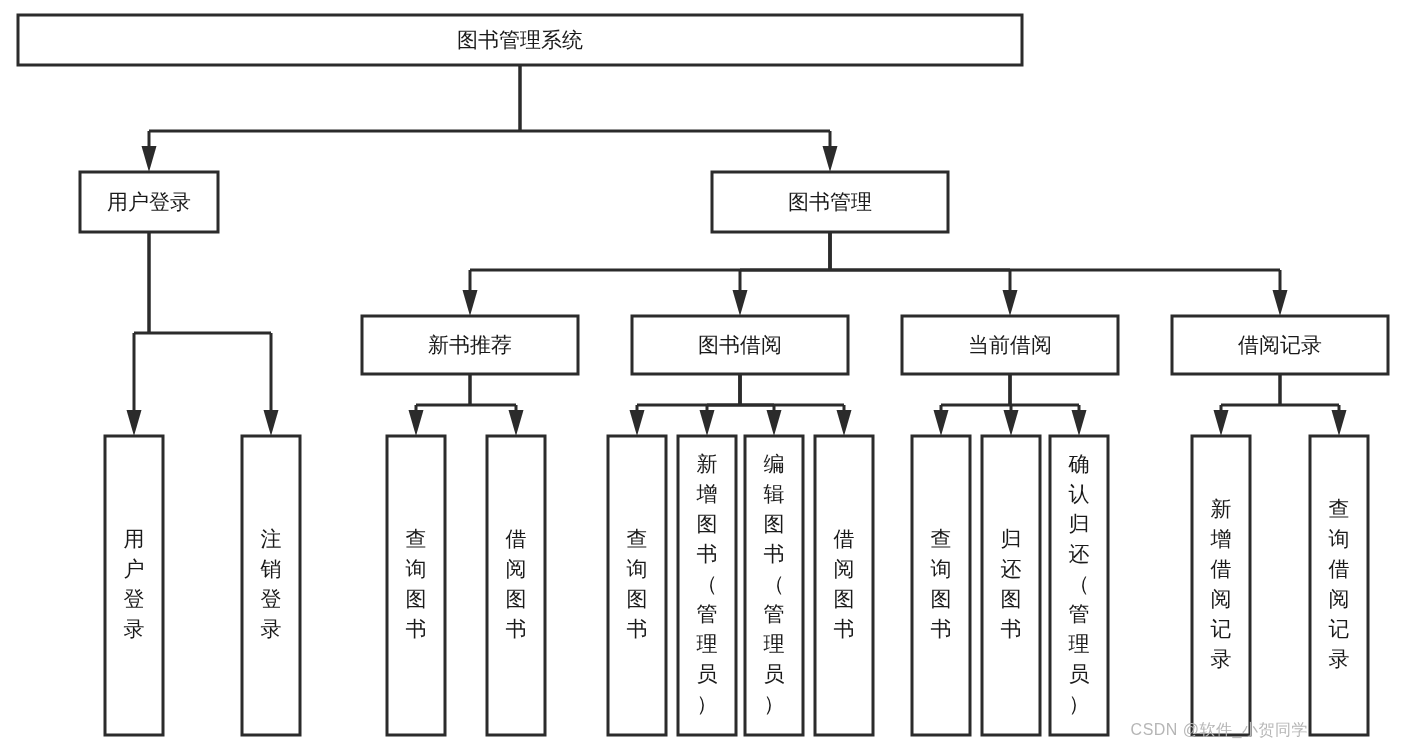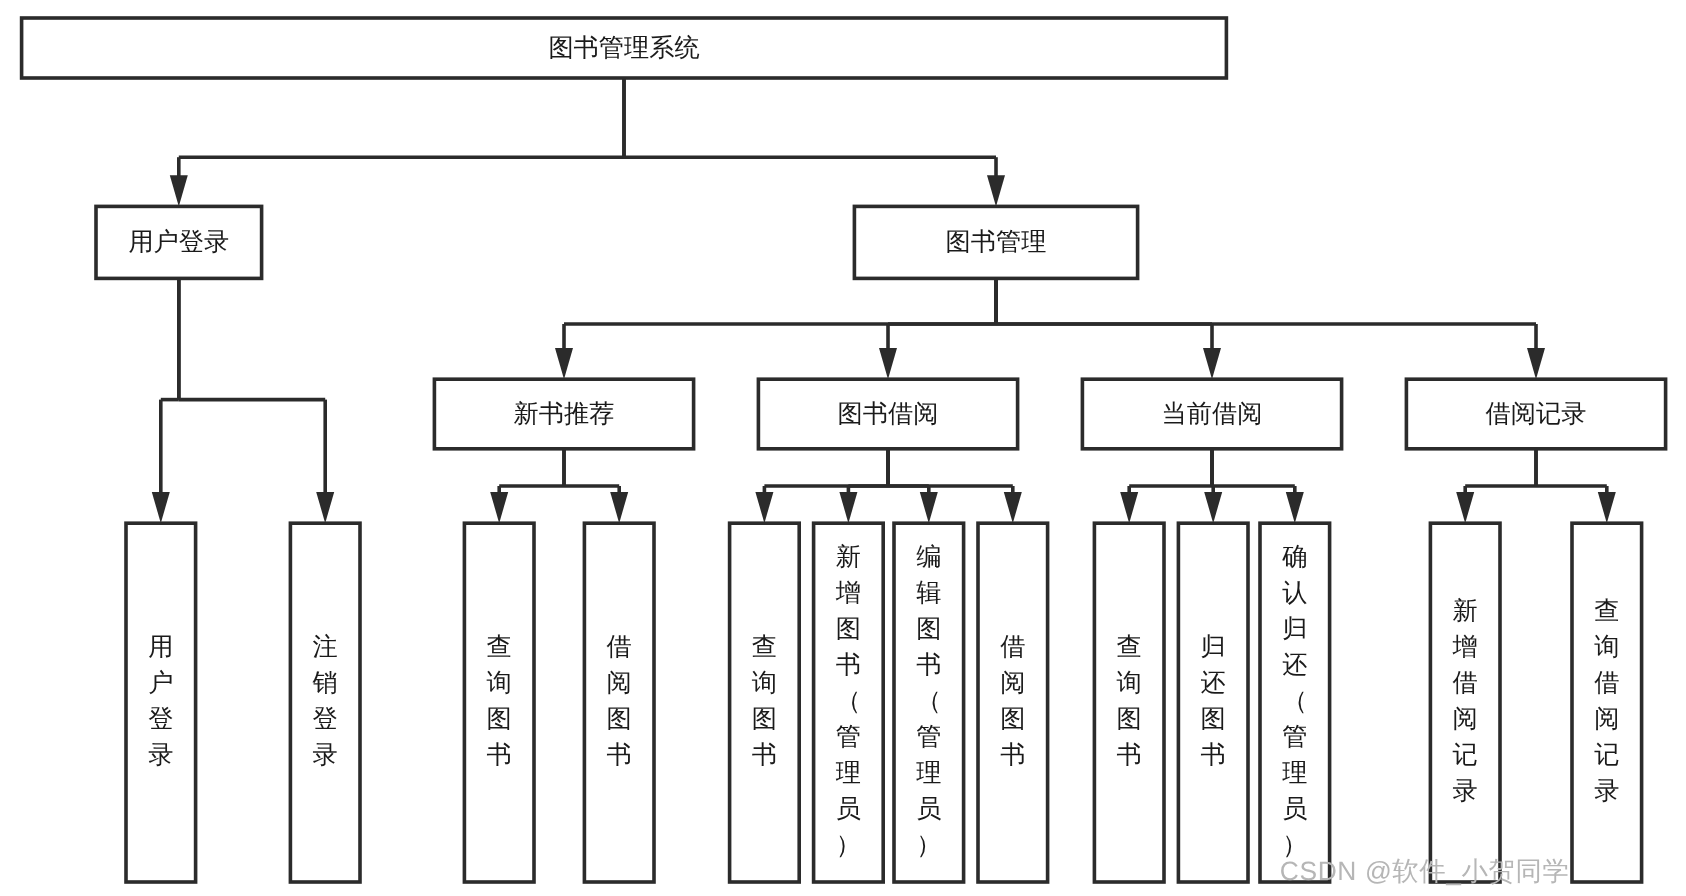--- a/index.html
+++ b/index.html
@@ -52,21 +52,21 @@
     fill: #1a1a1a;
     font-family: "Liberation Sans", "DejaVu Sans", sans-serif;
     font-size: 21px;
     text-anchor: middle;
   }
   .watermark-text {
     position: absolute;
     right: 8px;
     bottom: 6px;
     font-family: "Liberation Sans", "DejaVu Sans", sans-serif;
-    font-size: 22px;
+    font-size: 16px;
     color: #b6b6b6;
     letter-spacing: 0.5px;
     white-space: nowrap;
     pointer-events: none;
     text-align: right;
   }
 </style>
 </head>
 <body>
 

